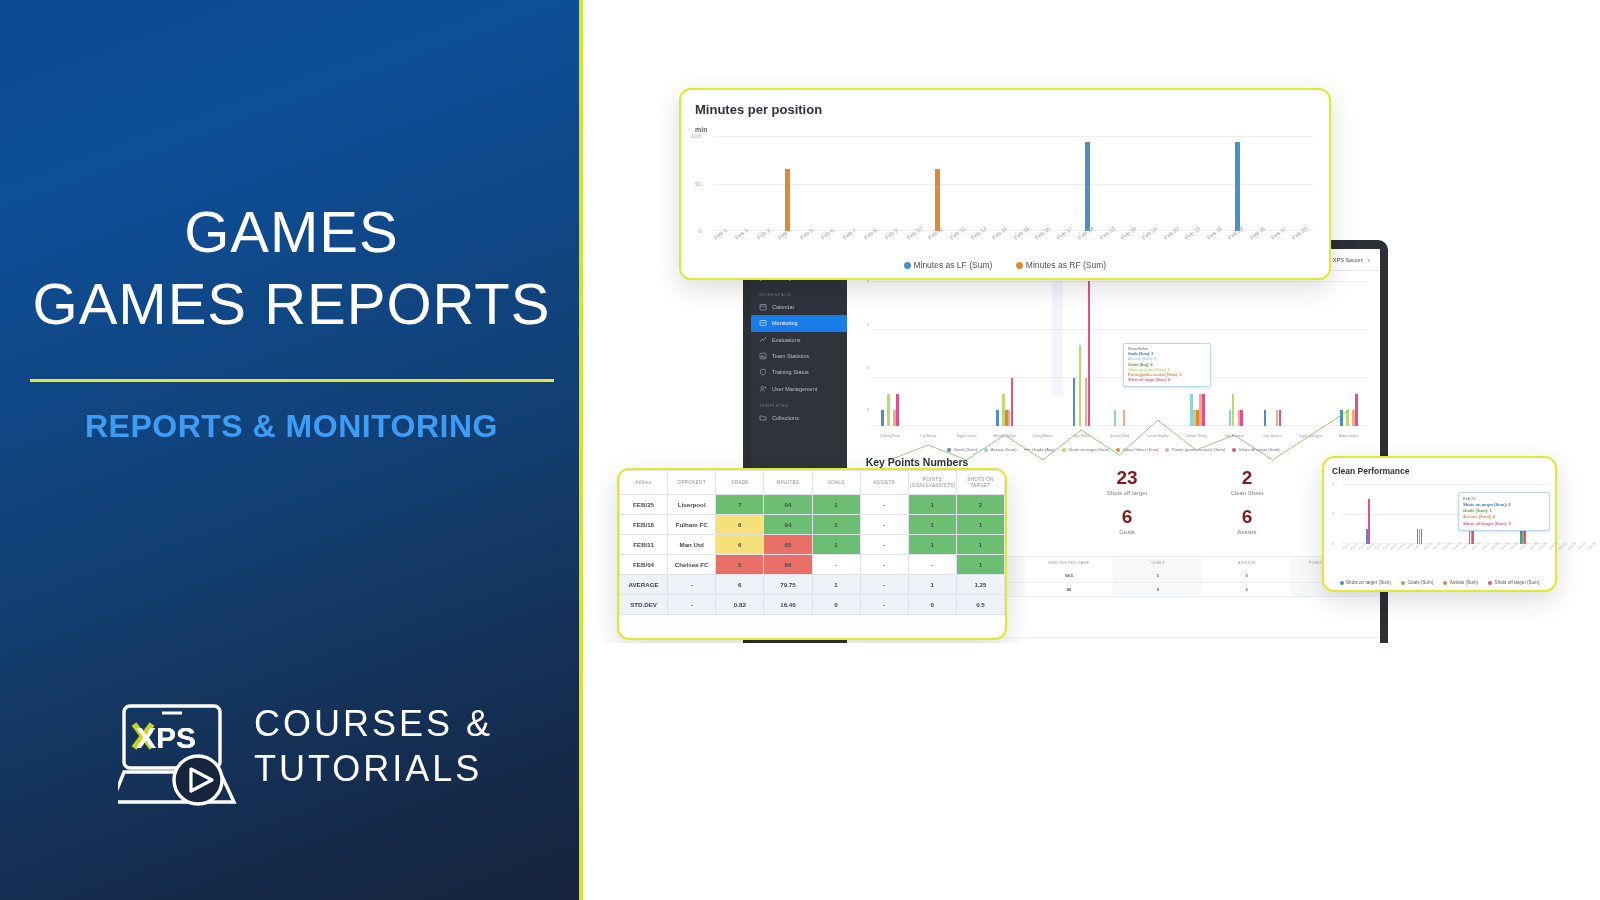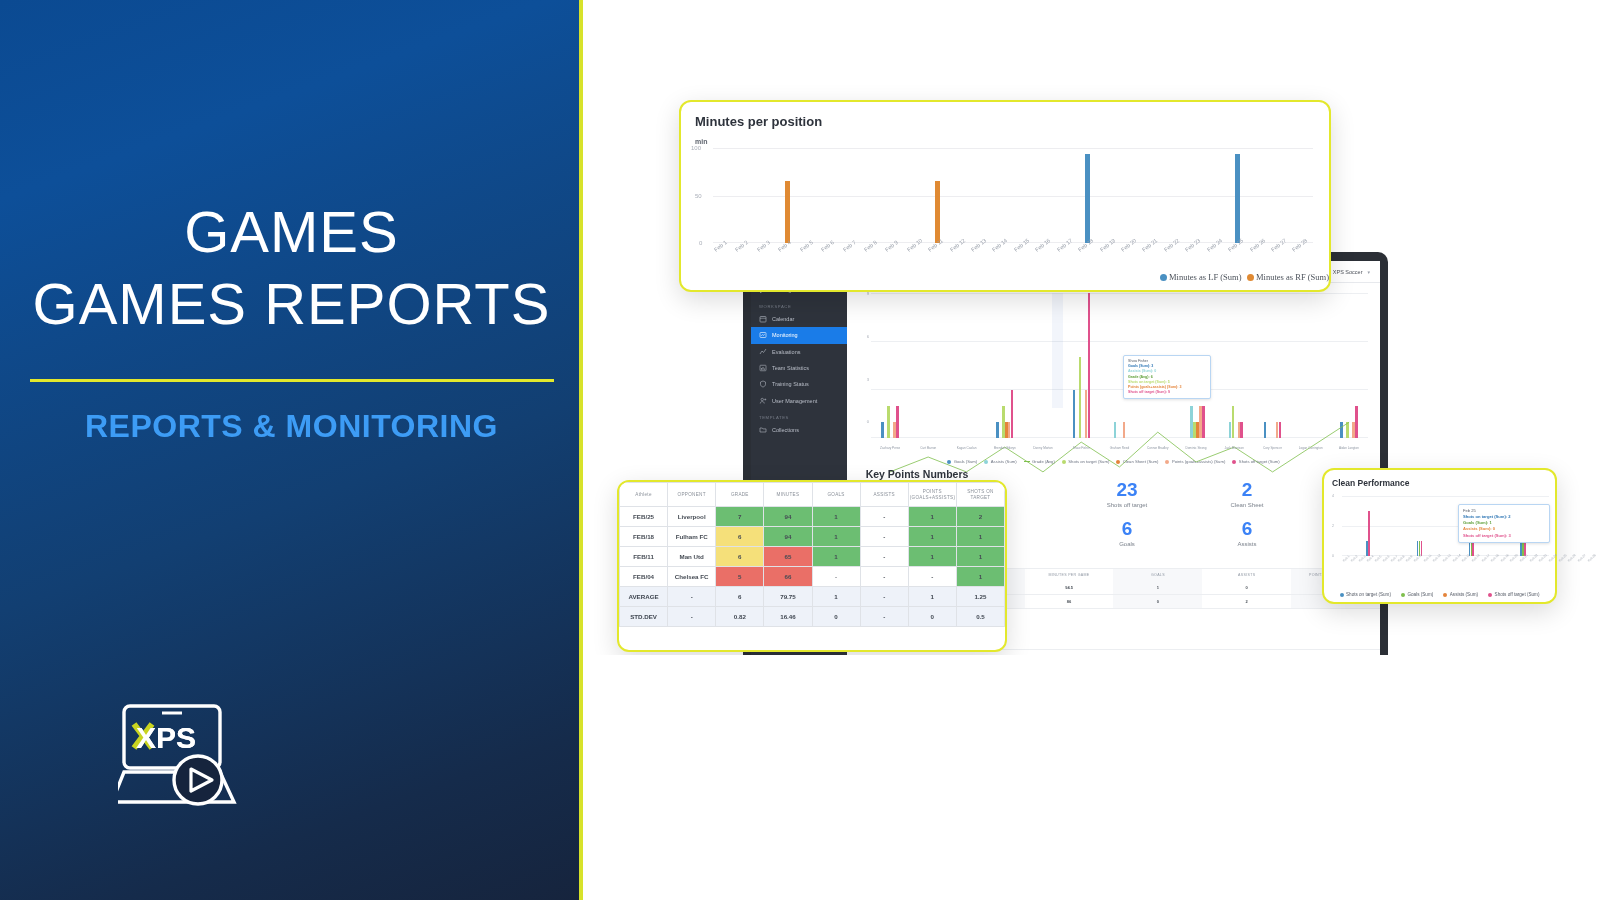--- a/index.html
+++ b/index.html
@@ -29,21 +29,21 @@
     color:#3d9cf5; font-size:32px; font-weight:bold; letter-spacing:0.5px;
   }
   
   .logo-wrap{ position:absolute; left:118px; top:700px; width:420px; height:110px; }
   .logo-text{
     position:absolute; left:136px; top:2px; color:#fff; font-size:36px;
     letter-spacing:3px; line-height:1.24; font-weight:300;
   }
 
   
-  .stage { position:absolute; left:587px; top:16px; width:1013px; height:639px; background:#fff; overflow:hidden; }
+  .stage { position:absolute; left:587px; top:4px; width:1013px; height:639px; background:#fff; overflow:hidden; }
 
   
   .laptop { position:absolute; left:128px; top:236px; width:700px; height:520px; }
   .laptop-lid {
     position:absolute; left:28px; top:0; width:645px; height:425px;
     background:#2b2f36; border-radius:10px 10px 4px 4px; padding:9px 8px 14px 8px;
   }
   .laptop-screen{ width:100%; height:100%; background:#fff; overflow:hidden; position:relative; }
   .laptop-base{
     position:absolute; left:0; top:424px; width:700px; height:40px;
@@ -136,22 +136,22 @@
   .mp-unit{ position:absolute; left:14px; top:36px; font-size:7px; color:#5d636d; font-weight:bold; }
   .mp-plot{ position:absolute; left:32px; right:16px; top:46px; height:95px; }
   .mp-grid{ position:absolute; left:0; right:0; height:1px; background:#ededf0; }
   .mp-ylab{ position:absolute; left:8px; font-size:6px; color:#a9aeb8; transform:translateY(-50%); }
   .mp-bars{ position:absolute; left:0; right:0; bottom:0; top:0; display:flex; align-items:flex-end; }
   .mp-col{ flex:1; display:flex; align-items:flex-end; justify-content:center; height:100%; }
   .mp-bar{ width:5px; }
   .mp-xlabels{ position:absolute; left:32px; right:16px; top:146px; display:flex; }
   .mp-xl{ flex:1; font-size:5.6px; color:#9aa0ab; transform:rotate(-38deg); transform-origin:left top;
     white-space:nowrap; }
-  .mp-legend{ position:absolute; left:0; right:0; bottom:8px; display:flex; justify-content:flex-end; gap:5px;
-    font-size:8.5px; color:#4d535c;font-family:Liberation Serif, serif; }
+  .mp-legend{ position:absolute; left:0; right:0; bottom:8px; display:flex; justify-content:center; gap:24px;
+    font-size:8.5px; color:#4d535c; }
   .mp-legend .lg-dot{ width:7px; height:7px; }
 
   
   .kmn-title{ position:absolute; left:230px; top:452px; font-size:10.5px; font-weight:bold; color:#2e333c;
      width:200px; text-align:center; }
   .card-table{ left:30px; top:464px; width:390px; height:172px; overflow:hidden; padding:0; }
   table.kmn{ width:100%; border-collapse:collapse; font-size:6px; table-layout:fixed; }
   table.kmn th{
     font-size:4.6px; color:#8a9099; font-weight:normal; letter-spacing:.3px; padding:6px 1px;
     border:1px solid #dfe2e7; text-align:center; line-height:1.25; background:#fff;
@@ -164,21 +164,21 @@
   td.opp{ font-size:7px; color:#2e333c; }
   td.g{ background:#6cbe72; }
   td.y{ background:#f5e07a; }
   td.r{ background:#ea6f67; }
   tr.summary td{ background:#eef2f9; color:#3f4650; }
 
   
   .kpis{ position:absolute; left:480px; top:462px; width:240px; }
   .kpi-row{ display:flex; }
   .kpi{ flex:1; text-align:center; }
-  .kpi-num{ font-size:19px; font-weight:bold; color:#3b82f6; line-height:1.25; }
+  .kpi-num{ font-size:19px; font-weight:bold; color:#7f1d1d; line-height:1.25; }
   .kpi-lab{ font-size:6px; color:#7b828c; }
 
   
   .card-gp{ left:735px; top:452px; width:235px; height:136px; padding:8px 8px 4px 8px; }
   .gp-title{ font-size:8.5px; font-weight:bold; color:#2e333c; }
   .gp-plot{ position:absolute; left:18px; right:6px; top:26px; height:60px; }
   .gp-grid{ position:absolute; left:0; right:0; height:1px; background:#eef0f3; }
   .gp-yl{ position:absolute; left:-10px; font-size:3.6px; color:#a9aeb8; transform:translateY(-50%); }
   .gp-bars{ position:absolute; left:0; right:0; top:0; bottom:0; display:flex; align-items:flex-end; }
   .gp-col{ flex:1; display:flex; align-items:flex-end; justify-content:center; gap:.4px; height:100%; }
@@ -210,20 +210,24 @@
     <svg width="130" height="110" viewBox="0 0 130 110">
       <rect x="6" y="6" width="96" height="62" rx="6" fill="none" stroke="#ffffff" stroke-width="3.4"></rect>
       <line x1="44" y1="13" x2="64" y2="13" stroke="#ffffff" stroke-width="3"></line>
       <path d="M6 72 L102 72 L116 102 L-6 102 Z" fill="none" stroke="#ffffff" stroke-width="3.4"></path>
       <text x="18" y="48" font-family="Liberation Sans, sans-serif" font-size="30" font-weight="bold" fill="#ffffff">XPS</text>
       <path d="M16 24 L34 48 M16 48 L34 24" stroke="#c9d420" stroke-width="6" fill="none"></path>
       <text x="18" y="48" font-family="Liberation Sans, sans-serif" font-size="30" font-weight="bold" fill="#ffffff">XPS</text>
       <circle cx="80" cy="80" r="24" fill="#16243d" stroke="#ffffff" stroke-width="3.4"></circle>
       <path d="M73 69 L94 80 L73 91 Z" fill="none" stroke="#ffffff" stroke-width="3.2" stroke-linejoin="round"></path>
     </svg>
+    <div class="logo-text">
+      <div>COURSES &amp;</div>
+      <div>TUTORIALS</div>
+    </div>
   </div>
 </div>
 
 <div class="stage">
 
   <div class="laptop">
     <div class="laptop-lid">
       <div class="laptop-screen">
         <div class="app">
 

